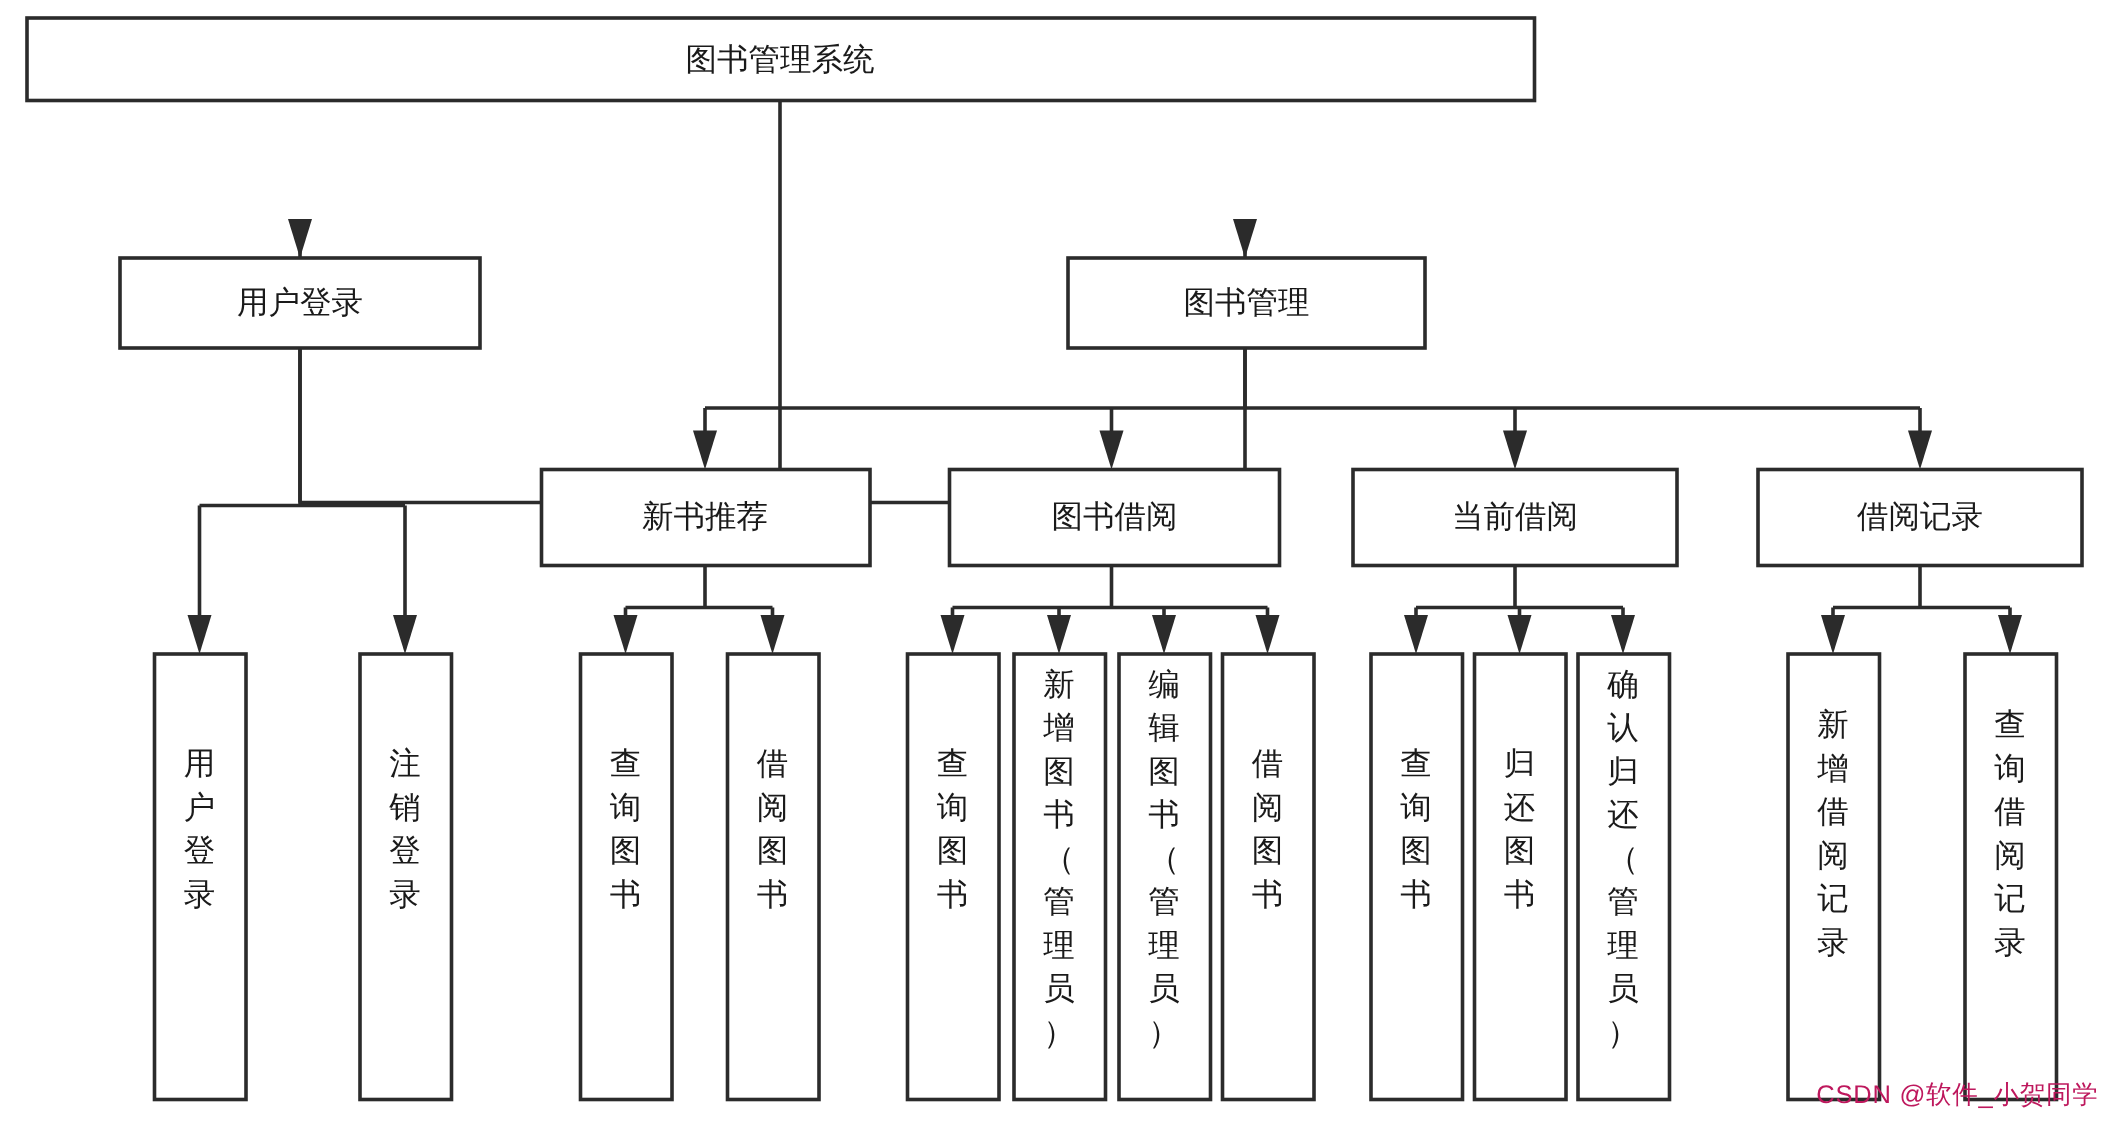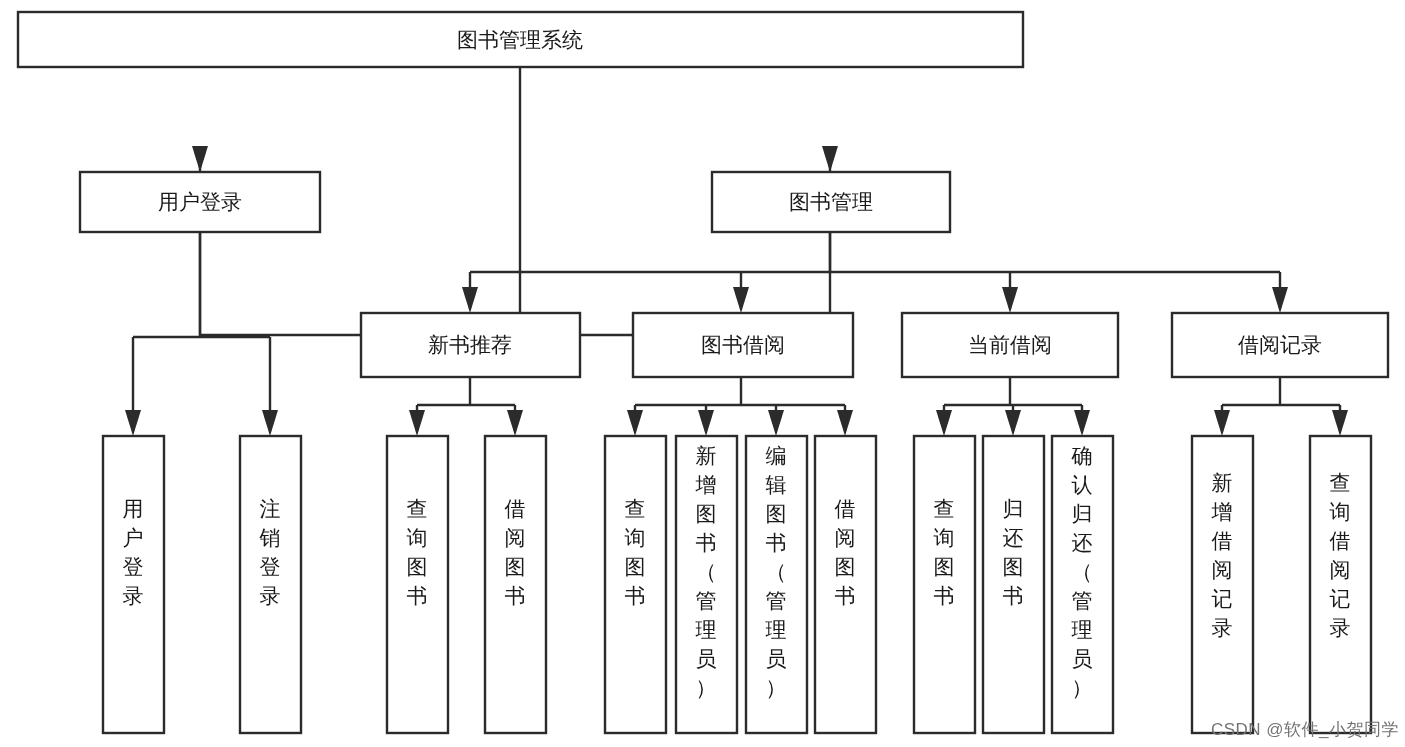--- a/index.html
+++ b/index.html
@@ -18,21 +18,21 @@
     fill:#1a1a1a;font-size:21px;text-anchor:middle;
     dominant-baseline:middle;
   }
   .node-label-vert{
     font-family:"Liberation Sans","DejaVu Sans",sans-serif;
     fill:#1a1a1a;font-size:21px;text-anchor:middle;
   }
   .watermark{
     position:absolute;right:6px;bottom:6px;
     font-family:"Liberation Sans","DejaVu Sans",sans-serif;
-    font-size:17px;color:#737373;letter-spacing:.5px;
+    font-size:17px;color:#be185d;letter-spacing:.5px;
     white-space:nowrap;user-select:none;
   }
 </style>
 </head>
 <body>
 
 <div id="stage">
 <svg width="1405" height="747" viewBox="0 0 1405 747" xmlns="http://www.w3.org/2000/svg">
 
   <g>

